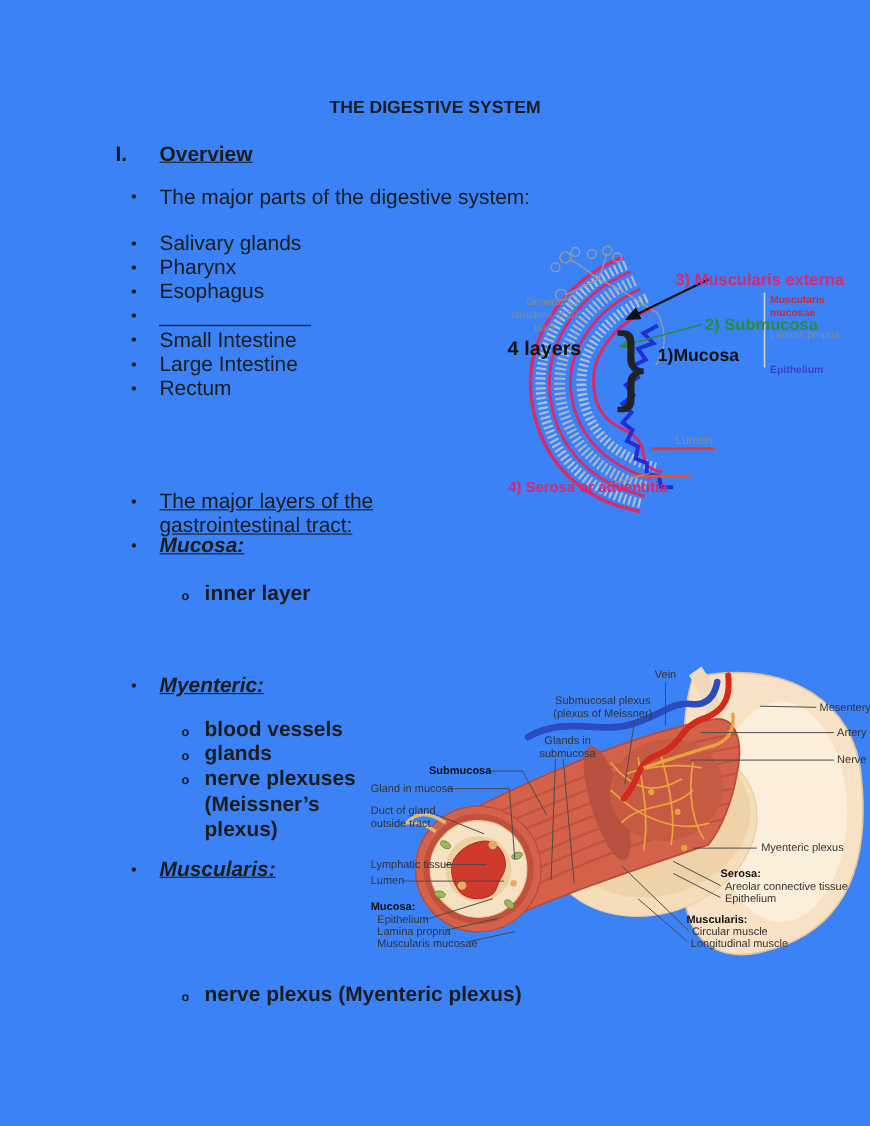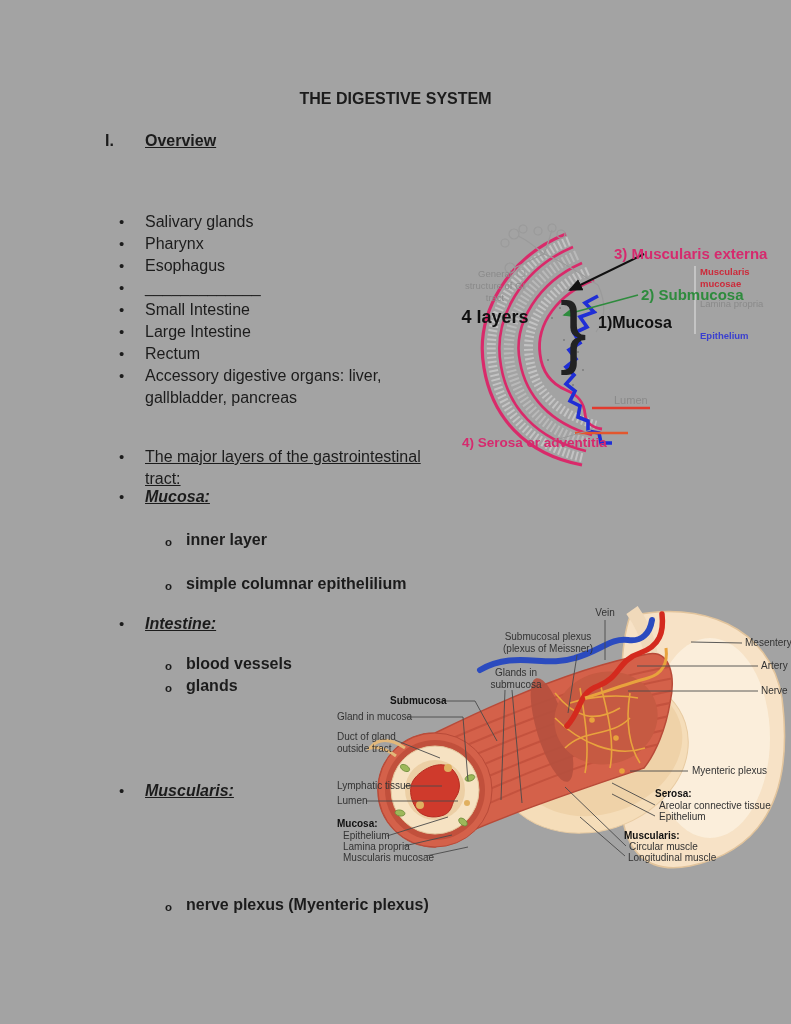--- a/index.html
+++ b/index.html
@@ -1,18 +1,18 @@
 <!DOCTYPE html>
 <html><head>
 <meta charset="utf-8">
 <style>
   html,body{margin:0;padding:0;background:#fff;}
-  .page{position:relative;width:791px;height:1024px;background:#a3a3a3;overflow:hidden;
+  .page{position:relative;width:791px;height:1024px;background:#3b82f6;overflow:hidden;
         font-family:"Liberation Sans",sans-serif;color:#1c1c1c;}
-  .ln{position:absolute;font-size:16px;line-height:22px;white-space:nowrap;}
+  .ln{position:absolute;font-size:19px;line-height:22px;white-space:nowrap;}
   .title{top:88px;left:0;width:100%;text-align:center;font-weight:bold;font-size:16px;}
   .hrow{top:130px;left:105px;font-weight:bold;}
   .hrow .numeral{display:inline-block;width:40px;}
   .hrow .heading{text-decoration:underline;}
   .li1{left:117px;padding-left:28px;}
   .li1::before{content:"\2022";position:absolute;left:2px;top:0;font-size:15px;}
   .li2{left:163px;padding-left:23px;font-weight:bold;}
   .li2::before{content:"o";position:absolute;left:2px;top:2px;font-size:11.5px;}
   .u{text-decoration:underline;}
   .iu{font-style:italic;text-decoration:underline;font-weight:600;}
@@ -48,38 +48,38 @@
 <body>
 
 <div class="page">
 
   <div class="ln title">THE DIGESTIVE SYSTEM</div>
 
   <div class="ln hrow">
     <span class="numeral">I.</span><span class="heading">Overview</span>
   </div>
 
+  <div class="ln li1 b-intro">The major parts of the digestive system:</div>
   <div class="ln li1 b-salivary">Salivary glands</div>
   <div class="ln li1 b-pharynx">Pharynx</div>
   <div class="ln li1 b-esophagus">Esophagus</div>
   <div class="ln li1 b-blank1">_____________</div>
   <div class="ln li1 b-small">Small Intestine</div>
   <div class="ln li1 b-large">Large Intestine</div>
   <div class="ln li1 b-rectum">Rectum</div>
-  <div class="ln li1 wrap b-accessory">Accessory digestive organs: liver, gallbladder, pancreas</div>
 
   <div class="ln li1 wrap b-layers"><span class="u">The major layers of the gastrointestinal tract:</span></div>
 
   <div class="ln li1 b-mucosa"><span class="iu">Mucosa:</span></div>
   <div class="ln li2 b-m1">inner layer</div>
-  <div class="ln li2 b-m3">simple columnar epithelilium</div>
-
-  <div class="ln li1 b-submucosa"><span class="iu">Intestine:</span></div>
+
+  <div class="ln li1 b-submucosa"><span class="iu">Myenteric:</span></div>
   <div class="ln li2 b-s1">blood vessels</div>
   <div class="ln li2 b-s2">glands</div>
+  <div class="ln li2 wrap b-s3">nerve plexuses (Meissner’s plexus)</div>
 
   <div class="ln li1 b-muscularis"><span class="iu">Muscularis:</span></div>
   <div class="ln li2 b-n2">nerve plexus (Myenteric plexus)</div>
 
   <div class="fig fig1">
     <svg width="343" height="250" viewBox="0 0 343 250">
       <defs>
         <marker id="ah-black" markerWidth="8" markerHeight="8" refX="6" refY="3" orient="auto">
           <path d="M0,0 L7,3 L0,6 Z" fill="#111"></path>
         </marker>

